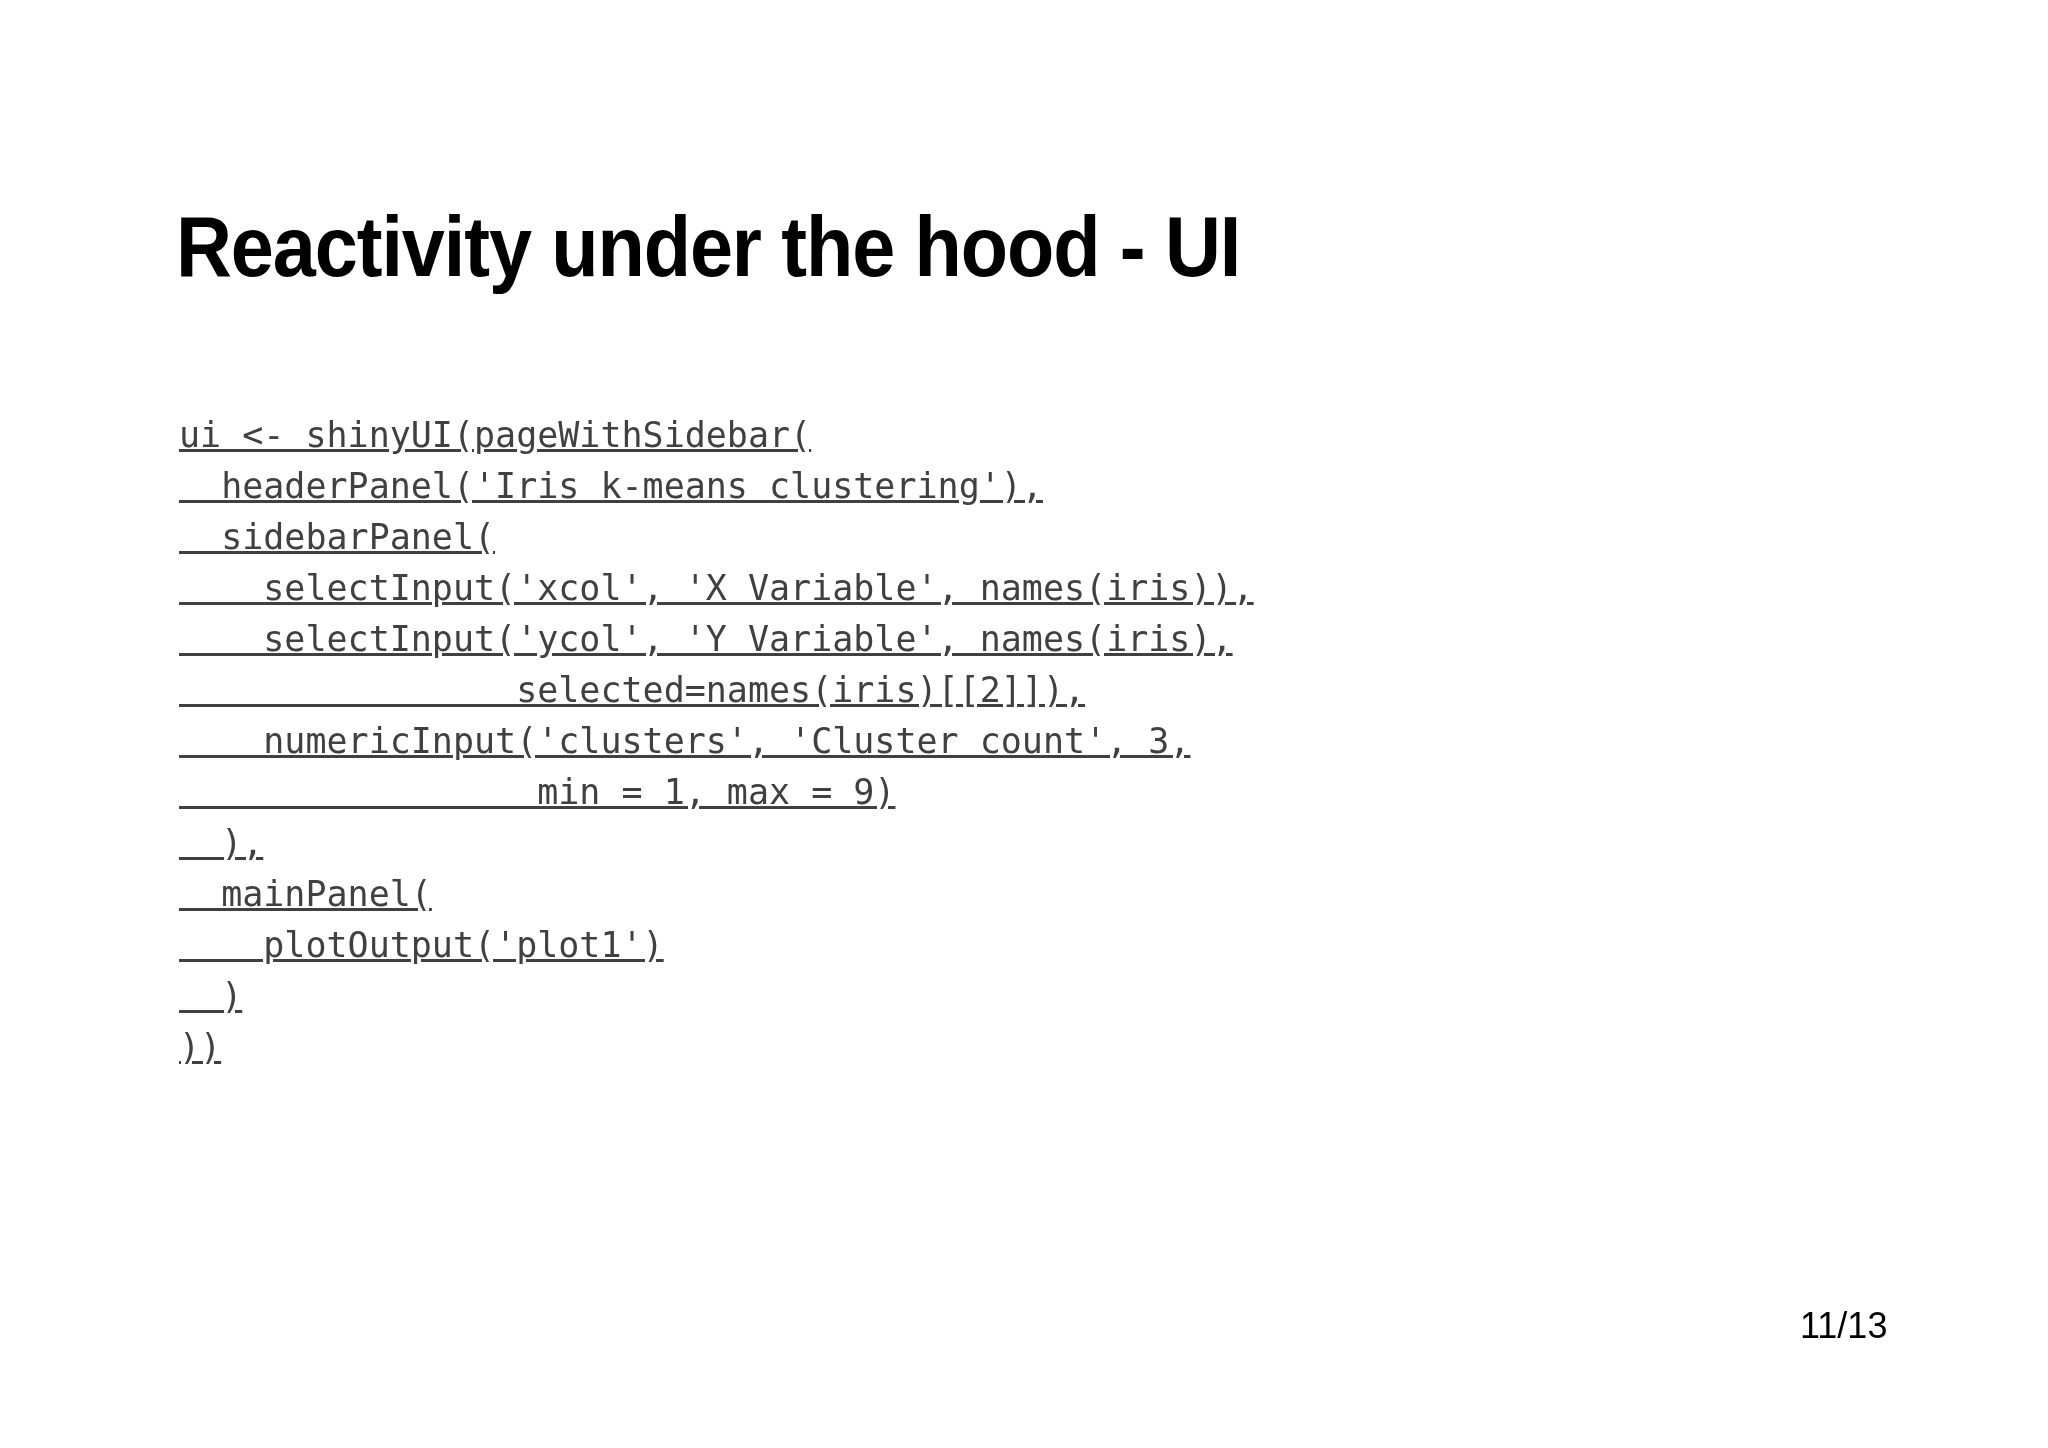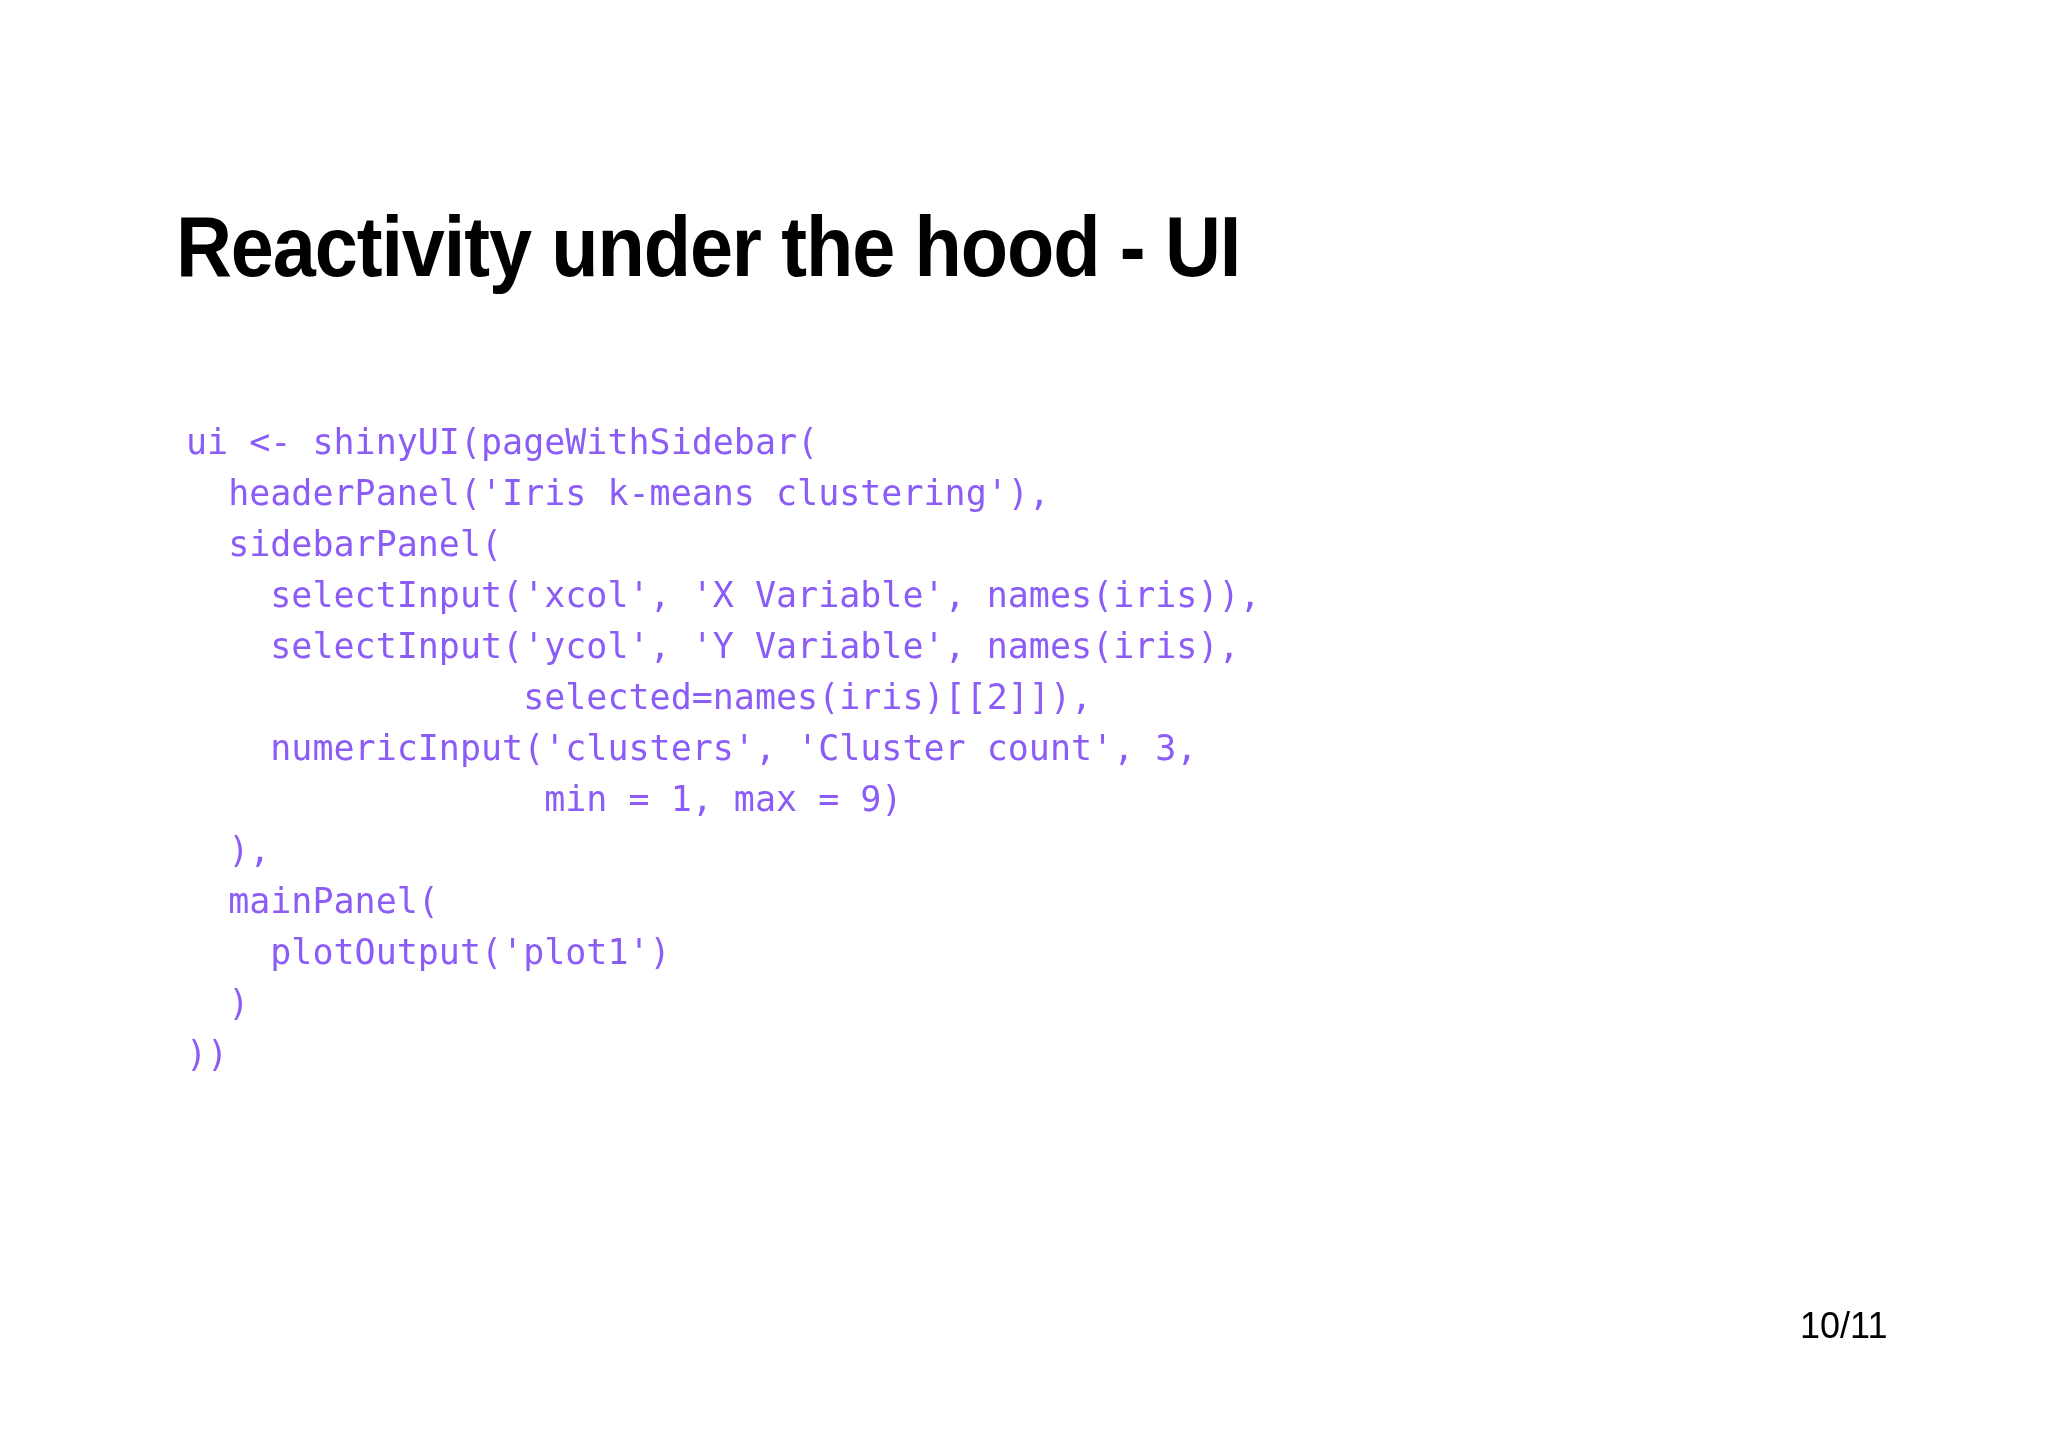--- a/index.html
+++ b/index.html
@@ -37,24 +37,25 @@
     transform-origin: left top;
   }
 
   .code-block {
     position: absolute;
     left: 178px;
     top: 358px;
     font-family: "DejaVu Sans Mono", "Liberation Mono", monospace;
     font-size: 35px;
     line-height: 51px;
-    color: #8b5cf6;
+    color: #404040;
     white-space: pre;
     tab-size: 4;
-    margin: 8px;
+    margin: 1px;
+    text-decoration: underline;
   }
 
   .code-line {
     display: block;
     white-space: pre;
     min-height: 51px;
   }
 
   .page-number {
     position: absolute;
@@ -70,15 +71,15 @@
 </head>
 <body>
 
 <div class="slide">
 
   <h1 class="slide-title">Reactivity under the hood - UI</h1>
 
   <pre class="code-block"><code>
 <span class="code-line">ui &lt;- shinyUI(pageWithSidebar(</span><span class="code-line">  headerPanel('Iris k-means clustering'),</span><span class="code-line">  sidebarPanel(</span><span class="code-line">    selectInput('xcol', 'X Variable', names(iris)),</span><span class="code-line">    selectInput('ycol', 'Y Variable', names(iris),</span><span class="code-line">                selected=names(iris)[[2]]),</span><span class="code-line">    numericInput('clusters', 'Cluster count', 3,</span><span class="code-line">                 min = 1, max = 9)</span><span class="code-line">  ),</span><span class="code-line">  mainPanel(</span><span class="code-line">    plotOutput('plot1')</span><span class="code-line">  )</span><span class="code-line">))</span></code></pre>
 
-  <div class="page-number">10/11</div>
+  <div class="page-number">11/13</div>
 
 </div>
 
 </body></html>

